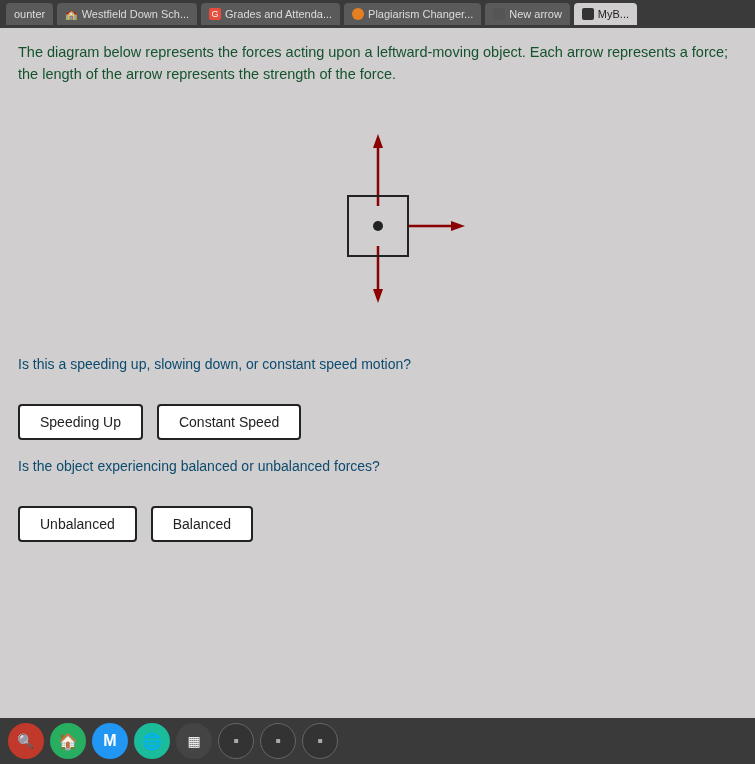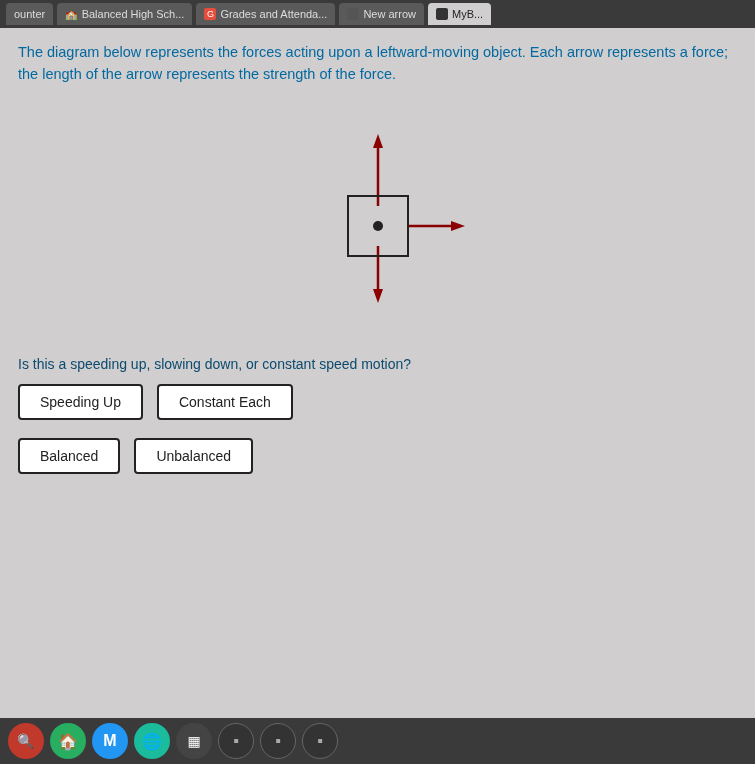--- a/index.html
+++ b/index.html
@@ -44,21 +44,21 @@
     }
 
     
     .content {
       background: #d0cece;
       padding: 14px 18px;
       min-height: calc(764px - 28px - 46px);
     }
 
     .description {
-      color: #0369a1;
+      color: #14532d;
       line-height: 1.5;
       margin-bottom: 20px;
       font-size: 14.5px;
     }
 
     
     .diagram-container {
       display: flex;
       justify-content: center;
       align-items: center;
@@ -99,20 +99,21 @@
     .answer-btn {
       background: white;
       border: 2px solid #222;
       border-radius: 4px;
       padding: 8px 20px;
       font-size: 14px;
       cursor: pointer;
       color: #222;
       font-family: Arial, sans-serif;
       min-width: 100px;
+      margin-top: 20px;
     }
 
     
     .taskbar {
       position: absolute;
       bottom: 0;
       left: 0;
       width: 755px;
       height: 46px;
       background: #3a3a3a;
@@ -138,25 +139,29 @@
   </style>
 </head>
 <body>
 
 <div class="tab-bar">
   <div class="tab-item">
     <span>ounter</span>
   </div>
   <div class="tab-item">
     <span style="font-size:10px;">🏫</span>
-    <span>Balanced High Sch...</span>
+    <span>Westfield Down Sch...</span>
   </div>
   <div class="tab-item">
     <span style="width:12px;height:12px;background:#e74c3c;display:inline-block;border-radius:2px;font-size:9px;color:white;text-align:center;line-height:12px;">G</span>
     <span>Grades and Attenda...</span>
+  </div>
+  <div class="tab-item">
+    <span style="width:12px;height:12px;background:#e67e22;border-radius:50%;display:inline-block;"></span>
+    <span>Plagiarism Changer...</span>
   </div>
   <div class="tab-item">
     <span style="width:12px;height:12px;background:#555;display:inline-block;border-radius:2px;"></span>
     <span>New arrow</span>
   </div>
   <div class="tab-item active">
     <span style="width:12px;height:12px;background:#333;display:inline-block;border-radius:2px;"></span>
     <span>MyB...</span>
   </div>
 </div>
@@ -183,27 +188,28 @@
 
         <circle cx="100" cy="110" r="5" fill="#222"></circle>
       </svg>
     </div>
   </div>
 
   <p class="question">Is this a speeding up, slowing down, or constant speed motion?</p>
 
   <div class="button-group">
     <button class="answer-btn">Speeding Up</button>
-    <button class="answer-btn">Constant Each</button>
-  </div>
-
+    <button class="answer-btn">Constant Speed</button>
+  </div>
+
+  <p class="question">Is the object experiencing balanced or unbalanced forces?</p>
 
   <div class="button-group">
+    <button class="answer-btn">Unbalanced</button>
     <button class="answer-btn">Balanced</button>
-    <button class="answer-btn">Unbalanced</button>
   </div>
 
 </div>
 
 <div class="taskbar">
   <div class="taskbar-icon red" style="background:#c0392b;color:white;font-size:14px;">🔍</div>
   <div class="taskbar-icon" style="background:#27ae60;color:white;font-size:16px;">🏠</div>
   <div class="taskbar-icon" style="background:#2196f3;color:white;font-size:16px;font-weight:bold;">M</div>
   <div class="taskbar-icon" style="background:#1abc9c;color:white;font-size:16px;">🌐</div>
   <div class="taskbar-icon" style="background:#444;color:white;font-size:14px;">▦</div>

